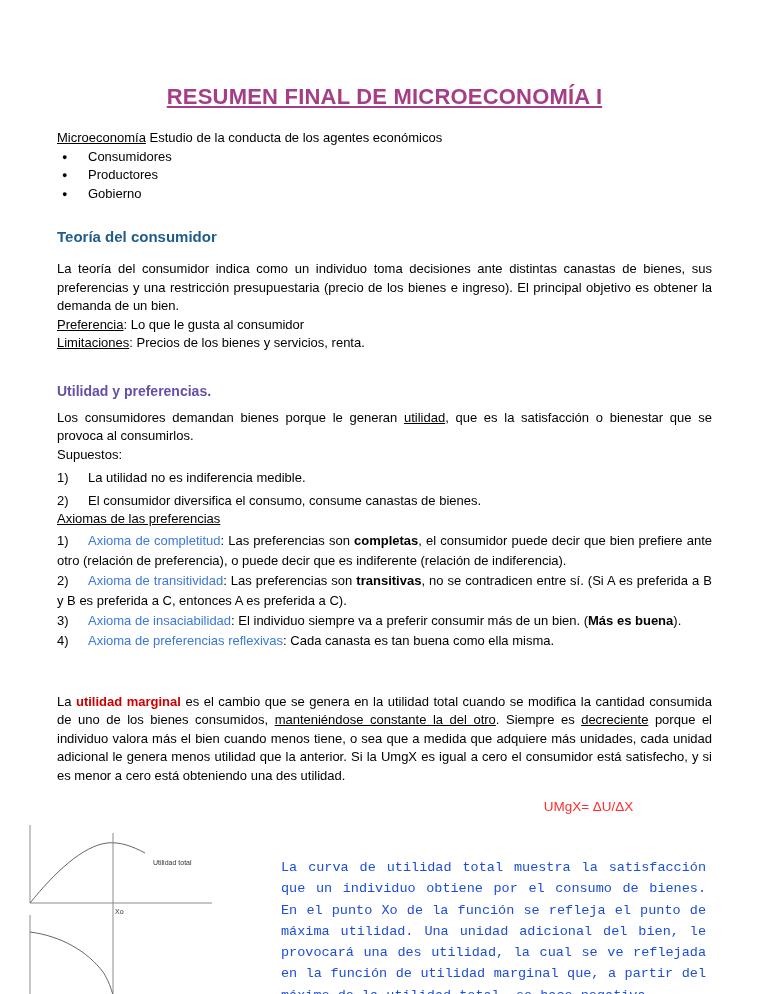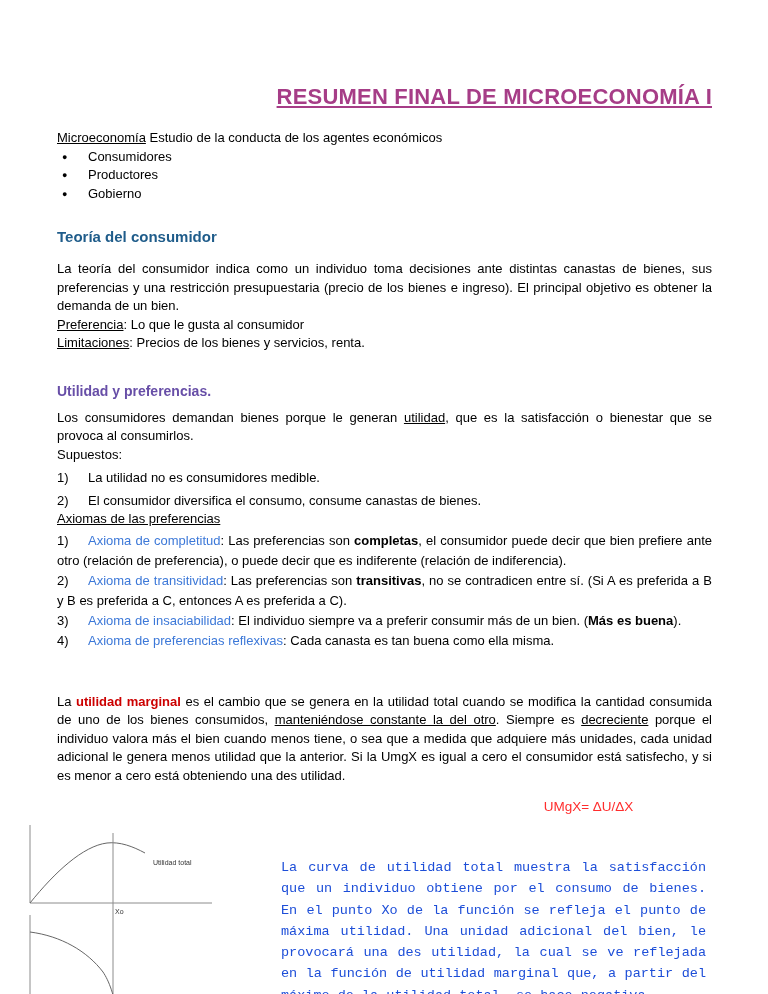--- a/index.html
+++ b/index.html
@@ -8,21 +8,21 @@
     width: 768px; height: 994px;
     font-family: "Liberation Sans", sans-serif;
     color: #000000;
     overflow: hidden;
     position: relative;
   }
   .content { margin: 0 56px 0 57px; }
 
   .doc-title {
     margin-top: 84px;
-    text-align: right;
+    text-align: center;
     font-size: 22px;
     color: #a63d87;
     text-decoration: underline;
     letter-spacing: 0.2px;
   }
 
   .body-text { font-size: 13px; line-height: 18.5px; }
 
   .intro { margin-top: 19px; }
   .u { text-decoration: underline; }
@@ -109,21 +109,21 @@
   </div>
 
   <h3 class="h3-purple">Utilidad y preferencias.</h3>
 
   <div class="body-text">
     <p class="tight para" style="margin-top:10px"><span>Los consumidores demandan bienes porque le generan </span><span class="u">utilidad</span><span>, que es la satisfacción o bienestar que se provoca al consumirlos.</span></p>
     <p class="tight">Supuestos:</p>
     <div style="margin-top:5px">
       <div class="num-row" style="margin-top:4px">
         <span class="num-cell">1)</span>
-        <span>La utilidad no es consumidores medible.</span>
+        <span>La utilidad no es indiferencia medible.</span>
       </div>
       <div class="num-row" style="margin-top:4px">
         <span class="num-cell">2)</span>
         <span>El consumidor diversifica el consumo, consume canastas de bienes.</span>
       </div>
     </div>
   </div>
 
   <div class="body-text">
     <p class="axioms-heading">Axiomas de las preferencias</p>

